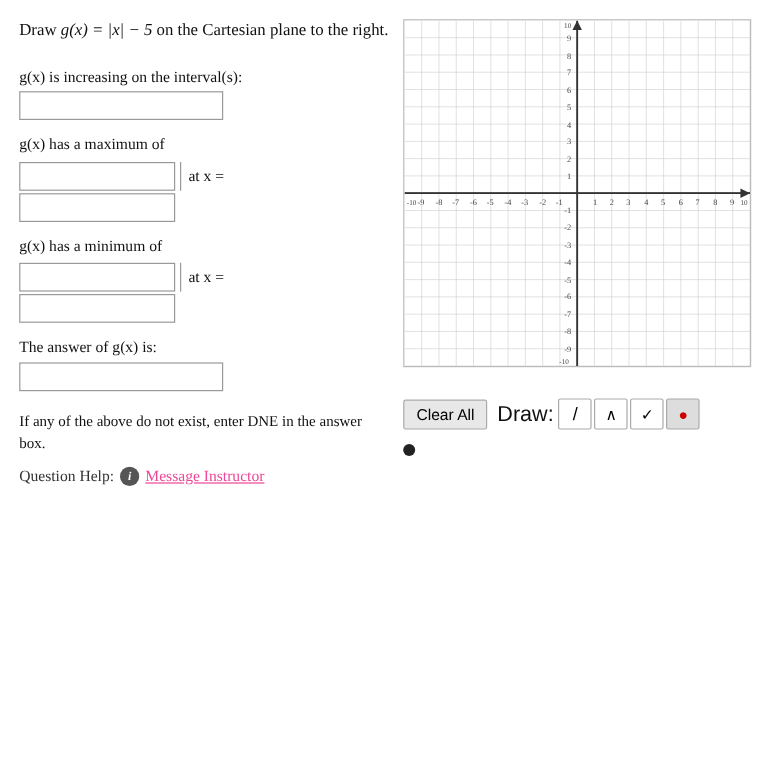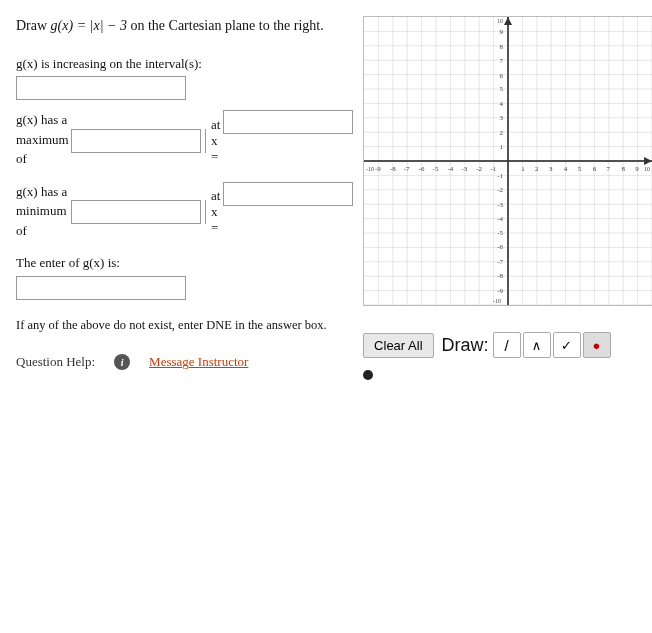--- a/index.html
+++ b/index.html
@@ -55,43 +55,42 @@
       width: 130px;
       padding: 0 4px;
       font-size: 13px;
       outline: none;
     }
     .at-x-label {
       font-size: 13px;
     }
     .max-min-section {
       display: flex;
-      flex-direction: row;
+      flex-direction: column;
       gap: 2px;
     }
     .max-min-row {
       display: flex;
       align-items: center;
       gap: 4px;
     }
     .footer-note {
       font-size: 12.5px;
       line-height: 1.5;
       margin-top: 6px;
     }
     .question-help {
       display: flex;
       align-items: flex-start;
-      gap: 19px;
-      margin-top: 10px;
+      gap: 5px;
       font-size: 13px;
       color: #333;
     }
     .question-help a {
-      color: #c2410c;
+      color: #ec4899;
       text-decoration: underline;
       font-size: 13px;
     }
     .help-icon {
       display: inline-flex;
       align-items: center;
       justify-content: center;
       width: 16px;
       height: 16px;
       border-radius: 50%;
@@ -181,21 +180,21 @@
     }
   </style>
 </head>
 <body>
 
 <div class="main-layout">
 
   <div class="left-panel">
 
     <div class="problem-title">
-      <span>Draw </span><span class="math-expr">g(x) = |x| − 3</span><span> on the Cartesian plane to the right.</span>
+      <span>Draw </span><span class="math-expr">g(x) = |x| − 5</span><span> on the Cartesian plane to the right.</span>
     </div>
 
 
     <div>
       <div class="section-label">g(x) is increasing on the interval(s):</div>
       <input class="text-input" type="text" value="" style="">
     </div>
 
     <div class="max-min-section">
       <div class="section-label">g(x) has a maximum of</div>
@@ -212,21 +211,21 @@
       <div class="max-min-row">
         <input class="text-input-sm" type="text" value="" style="">
         <span class="vline"></span>
         <span class="at-x-label">at x =</span>
       </div>
       <input class="text-input-sm" type="text" value="" style="">
     </div>
 
 
     <div>
-      <div class="section-label">The enter of g(x) is:</div>
+      <div class="section-label">The answer of g(x) is:</div>
       <input class="text-input" type="text" value="" style="">
     </div>
 
     <div class="footer-note">If any of the above do not exist, enter DNE in the answer box.</div>
 
     <div class="question-help">
       <span>Question Help:</span>
       <span class="help-icon">i</span>
       <a href="#">Message Instructor</a>
     </div>

